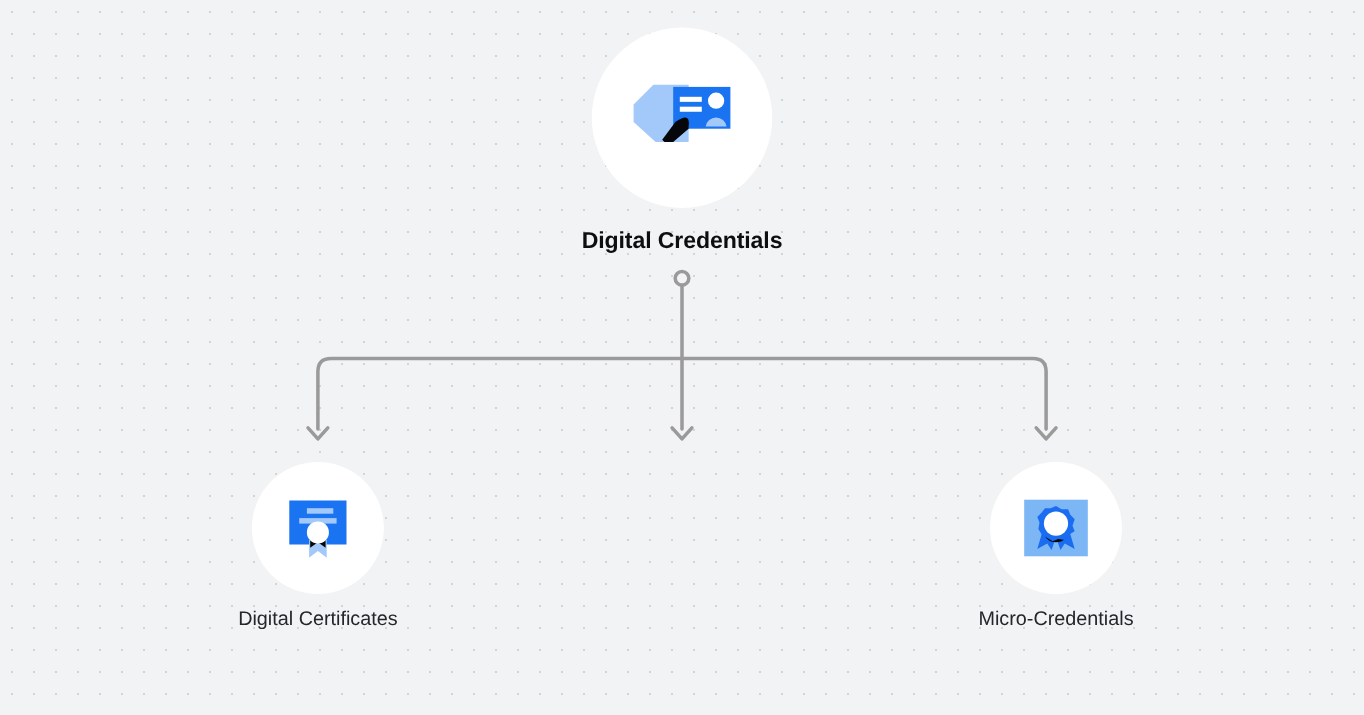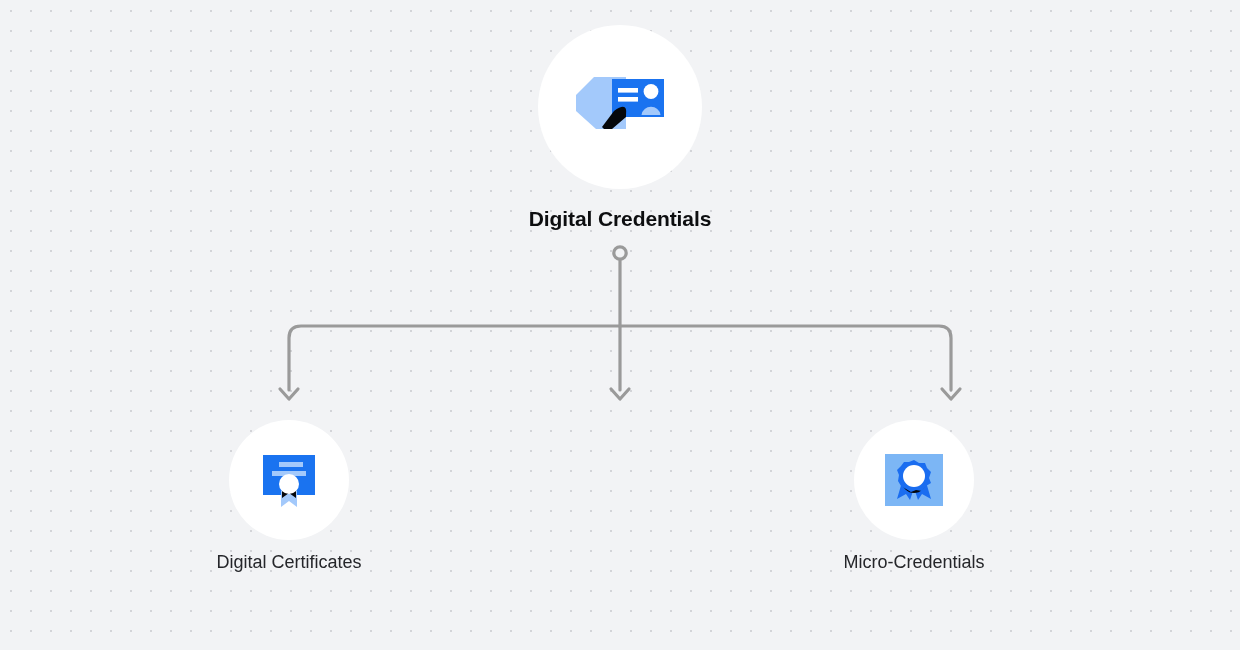--- a/index.html
+++ b/index.html
@@ -79,21 +79,21 @@
     font-size: 18px;
     font-weight: 400;
     letter-spacing: 0px;
     color: #25262a;
   }
 
   
   #node-root      { left: 538px; top: 25px;  width: 164px; }
   #node-cert      { left: 229px; top: 420px; width: 120px; }
   #node-badge     { left: 560px; top: 420px; width: 120px; }
-  #node-micro     { left: 854px; top: 420px; width: 120px; }
+  #node-micro     { left: 900px; top: 420px; width: 120px; }
 
   .icon-svg { display: block; }
 </style>
 </head>
 <body>
 
 <div id="canvas">
 
   <svg id="edge-layer" viewBox="0 0 1240 650" width="1240" height="650">
     <g fill="none" stroke="#9a9a9a" stroke-width="3.2" stroke-linecap="round" stroke-linejoin="round">

